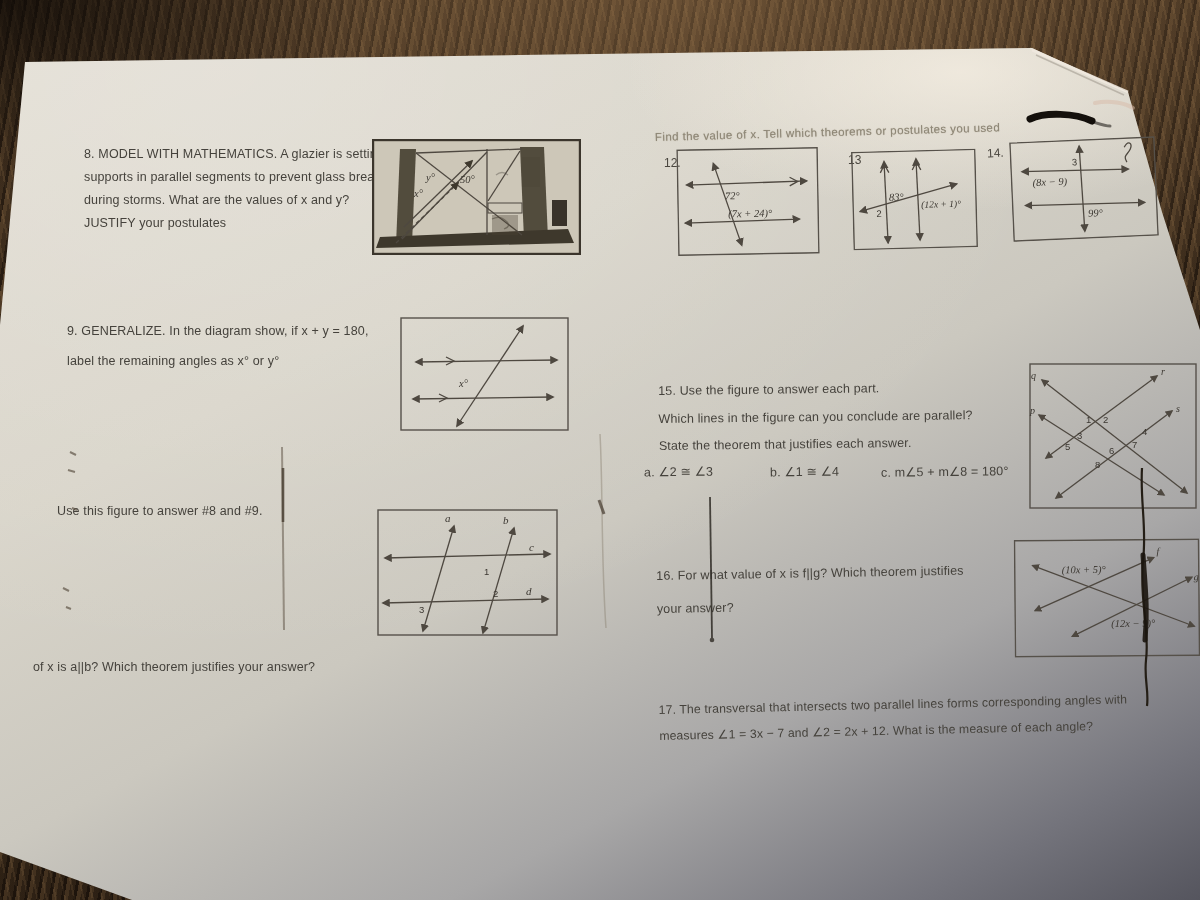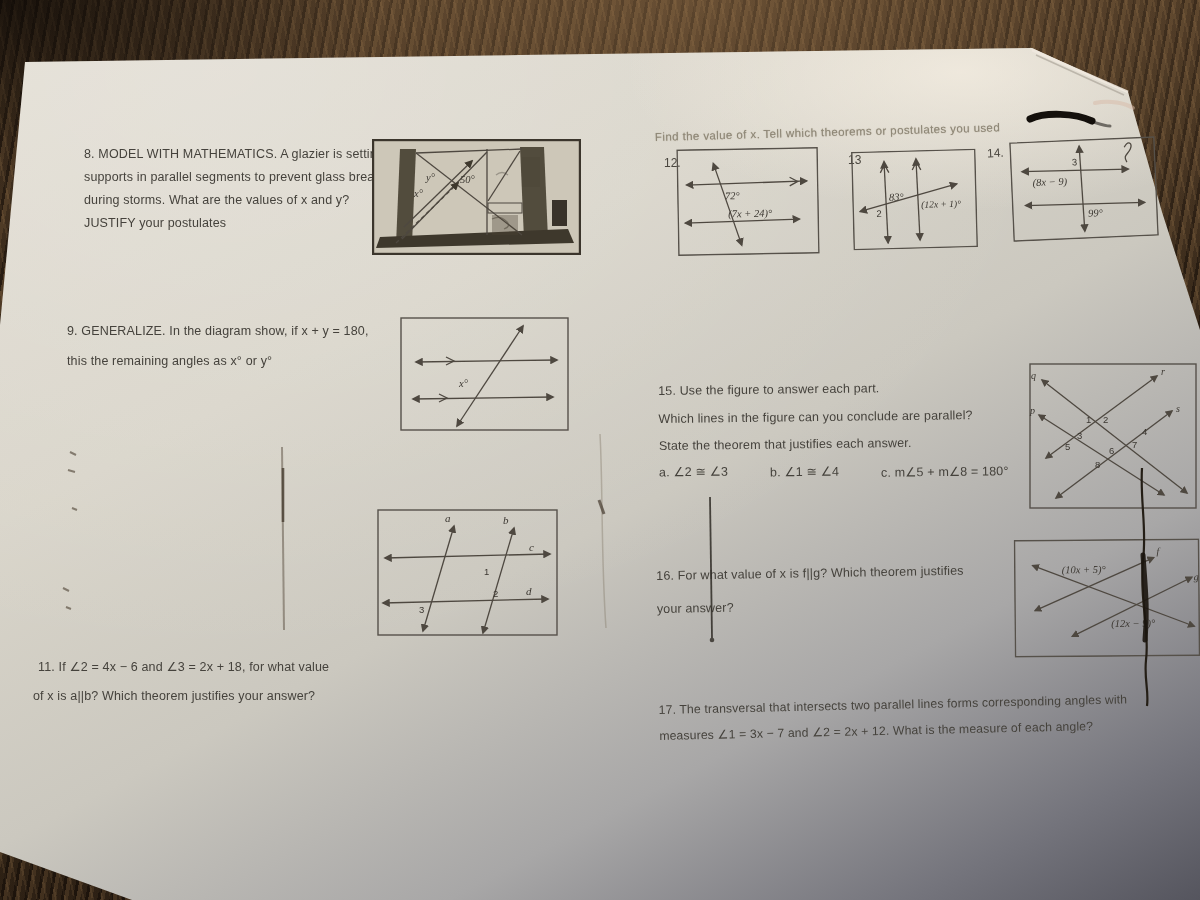--- a/index.html
+++ b/index.html
@@ -84,40 +84,41 @@
       <text class="ang" x="42" y="58">x°</text>
       <path d="M120,80 q8,-4 14,2 q6,5 -2,8" class="ln" opacity=".55"></path>
       <path d="M124,36 q6,-5 12,0" class="ln" opacity=".4"></path>
       <rect x="120" y="76" width="26" height="20" fill="#4a4234" opacity=".35"></rect>
       <rect x="150" y="18" width="18" height="30" fill="#4a4234" opacity=".3"></rect>
     </svg>
   </div>
 
   <div class="t" id="p9text">
     <div>9.  GENERALIZE.  In the diagram show, if x + y = 180,</div>
-    <div>this the remaining angles as x° or y°</div>
+    <div>label the remaining angles as x° or y°</div>
   </div>
 
   <div class="fig" style="left:400px;top:317px;">
     <svg width="169" height="114" viewBox="0 0 169 114">
       <defs>
           <marker id="a9" viewBox="0 0 10 10" refX="8" refY="5" markerWidth="6.5" markerHeight="6.5" orient="auto-start-reverse">
             <path d="M0,0L10,5L0,10z" fill="#4e4840"></path>
           </marker>
         </defs>
       <rect class="border" x="1" y="1" width="167" height="112"></rect>
       <line x1="16" y1="45" x2="157" y2="43" marker-start="url(#a9)" marker-end="url(#a9)"></line>
       <path class="ln" d="M46,40 L54,44 L46,48"></path>
       <line x1="13" y1="82" x2="153" y2="80" marker-start="url(#a9)" marker-end="url(#a9)"></line>
       <path class="ln" d="M39,77 L47,81 L39,85"></path>
       <line x1="57" y1="109" x2="123" y2="9" marker-start="url(#a9)" marker-end="url(#a9)"></line>
       <text class="ang" x="59" y="70">x°</text>
     </svg>
   </div>
 
+  <div class="t" id="note10">Use this figure to answer #8 and #9.</div>
 
   <div class="fig" style="left:377px;top:509px;">
     <svg width="181" height="127" viewBox="0 0 181 127">
       <defs>
           <marker id="a10" viewBox="0 0 10 10" refX="8" refY="5" markerWidth="6.5" markerHeight="6.5" orient="auto-start-reverse">
             <path d="M0,0L10,5L0,10z" fill="#4e4840"></path>
           </marker>
         </defs>
       <rect class="border" x="1" y="1" width="179" height="125"></rect>
       <line x1="8" y1="49" x2="173" y2="45" marker-start="url(#a10)" marker-end="url(#a10)"></line>
@@ -128,21 +129,20 @@
       <text x="126" y="15">b</text>
       <text x="152" y="42">c</text>
       <text x="149" y="86">d</text>
       <text class="num" x="107" y="66">1</text>
       <text class="num" x="116" y="88">2</text>
       <text class="num" x="42" y="104">3</text>
     </svg>
   </div>
 
   <div class="t" id="p11text">
-    <div class="ind">11.  If ∠2 = 4x − 6 and ∠3 = 2x + 18, for what value</div>
     <div>of x is a||b?  Which theorem justifies your answer?</div>
   </div>
 
   <div class="t" id="heading">Find the value of x.  Tell which theorems or postulates you used</div>
 
   <div class="numlbl" style="left:664px;top:156px;">12.</div>
 
   <div class="fig" style="left:677px;top:148px;transform:rotate(-1deg);">
     <svg width="142" height="107" viewBox="0 0 142 107">
       <defs>
@@ -199,21 +199,21 @@
       <text class="ang" x="76" y="78">99°</text>
       <path class="ln" d="M115,10 c4,-7 9,-4 6,2 c-3,6 -8,6 -4,13" stroke-width="1.6"></path>
     </svg>
   </div>
 
   <div class="t" id="p15text">
     <div>15.  Use the figure to answer each part.</div>
     <div>Which lines in the figure can you conclude are parallel?</div>
     <div>State the theorem that justifies each answer.</div>
   </div>
-  <div class="t p15part" style="left:659px;">a. ∠2 ≅ ∠3</div>
+  <div class="t p15part" style="left:644px;">a. ∠2 ≅ ∠3</div>
   <div class="t p15part" style="left:770px;">b. ∠1 ≅ ∠4</div>
   <div class="t p15part" style="left:881px;">c. m∠5 + m∠8 = 180°</div>
 
   <div class="fig" style="left:1029px;top:363px;">
     <svg width="168" height="146" viewBox="0 0 168 146">
       <defs>
           <marker id="a15" viewBox="0 0 10 10" refX="8" refY="5" markerWidth="6" markerHeight="6" orient="auto-start-reverse">
             <path d="M0,0L10,5L0,10z" fill="#4e4840"></path>
           </marker>
         </defs>

